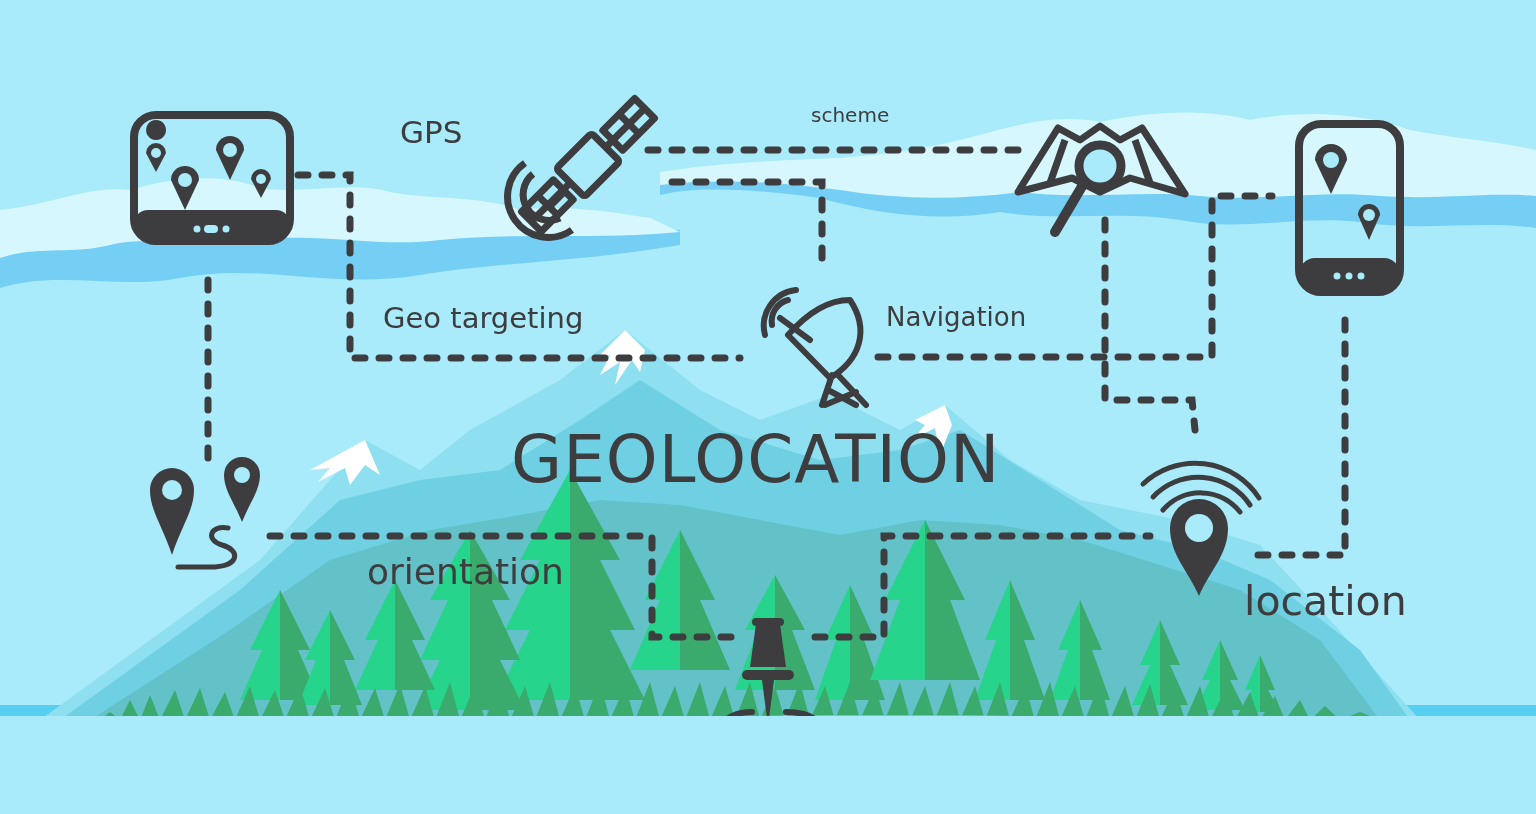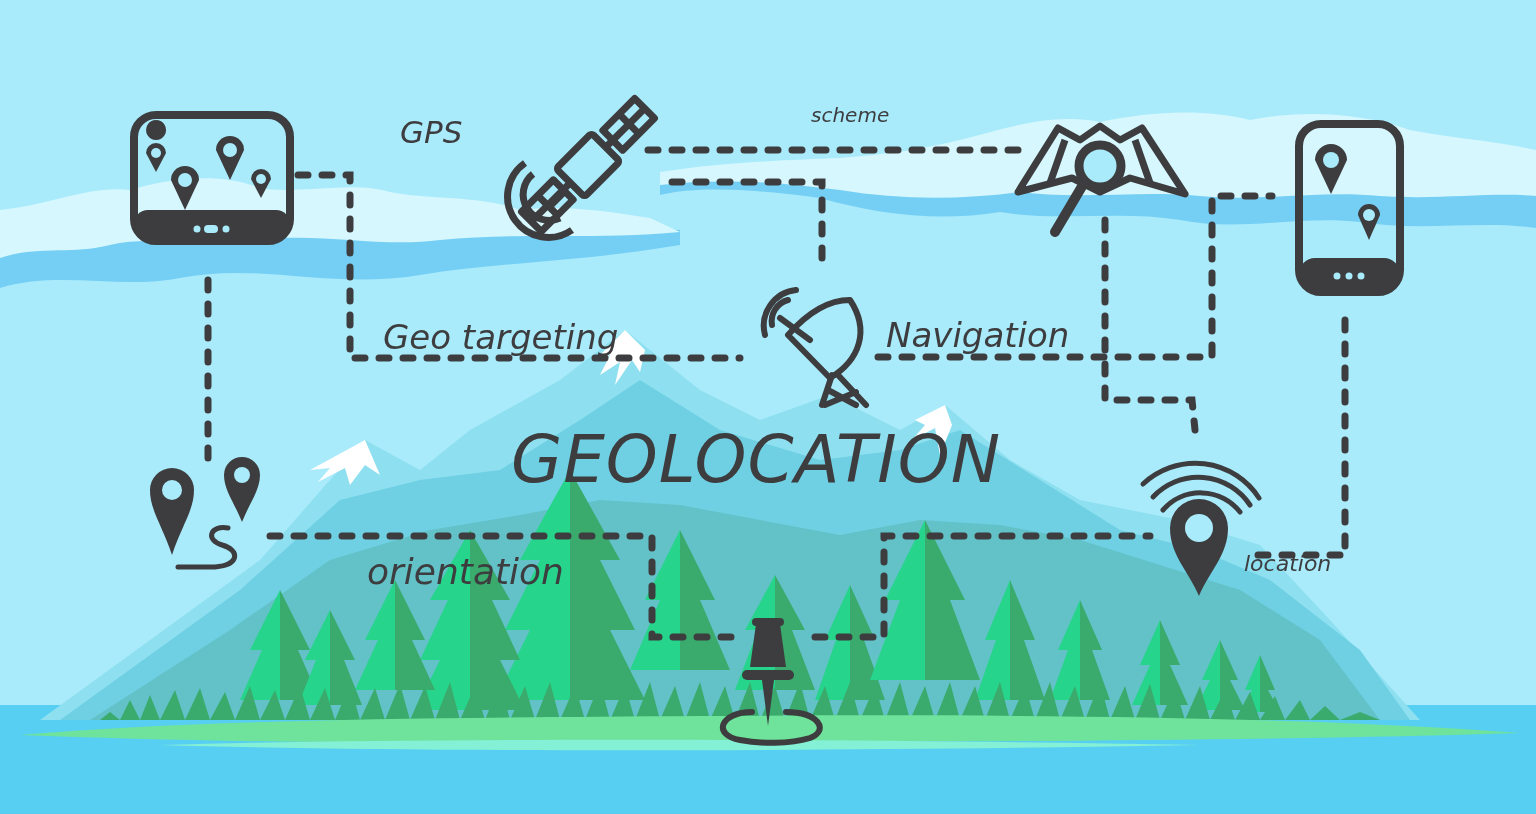--- a/index.html
+++ b/index.html
@@ -1,25 +1,25 @@
 <!DOCTYPE html>
 <html><head>
 <meta charset="utf-8">
 <style>
   html,body{margin:0;padding:0;}
   body{width:1536px;height:814px;overflow:hidden;background:#a9ebfb;font-family:"Liberation Sans","DejaVu Sans",sans-serif;}
-  .stage{position:relative;width:1536px;height:814px;overflow:hidden;font-style:italic;}
+  .stage{position:relative;width:1536px;height:716px;overflow:hidden;}
   .stage svg.scene{position:absolute;left:0;top:0;}
   .label{position:absolute;color:#3d3d3f;font-family:"DejaVu Sans","Liberation Sans",sans-serif;white-space:nowrap;line-height:1;}
   .lbl-gps{left:400px;top:117px;font-size:31px;}
   .lbl-scheme{left:811px;top:105px;font-size:20px;}
-  .lbl-geo{left:383px;top:320px;font-size:34px;}
-  .lbl-nav{left:886px;top:304px;font-size:34px;margin-top:14px;}
+  .lbl-geo{left:383px;top:304px;font-size:29px;}
+  .lbl-nav{left:886px;top:304px;font-size:26px;}
   .lbl-orient{left:367px;top:554px;font-size:36px;}
-  .lbl-loc{left:1244px;top:553px;font-size:22px;}
+  .lbl-loc{left:1244px;top:581px;font-size:41px;}
   .lbl-title{left:511px;top:427px;font-size:66px;letter-spacing:1px;}
 </style>
 </head>
 <body>
 
 <div class="stage">
 <svg class="scene" width="1536" height="814" viewBox="0 0 1536 814">
 
   <rect x="0" y="0" width="1536" height="814" fill="#a9ebfb"></rect>
 

